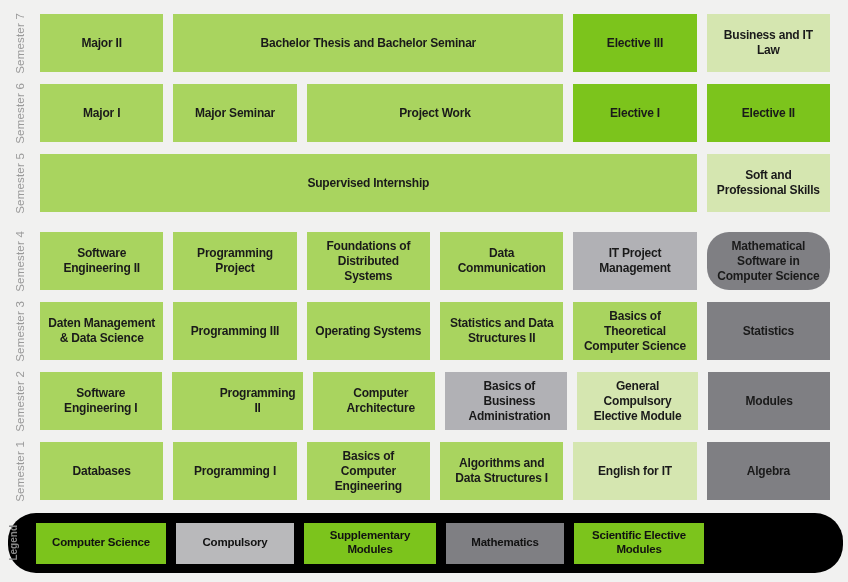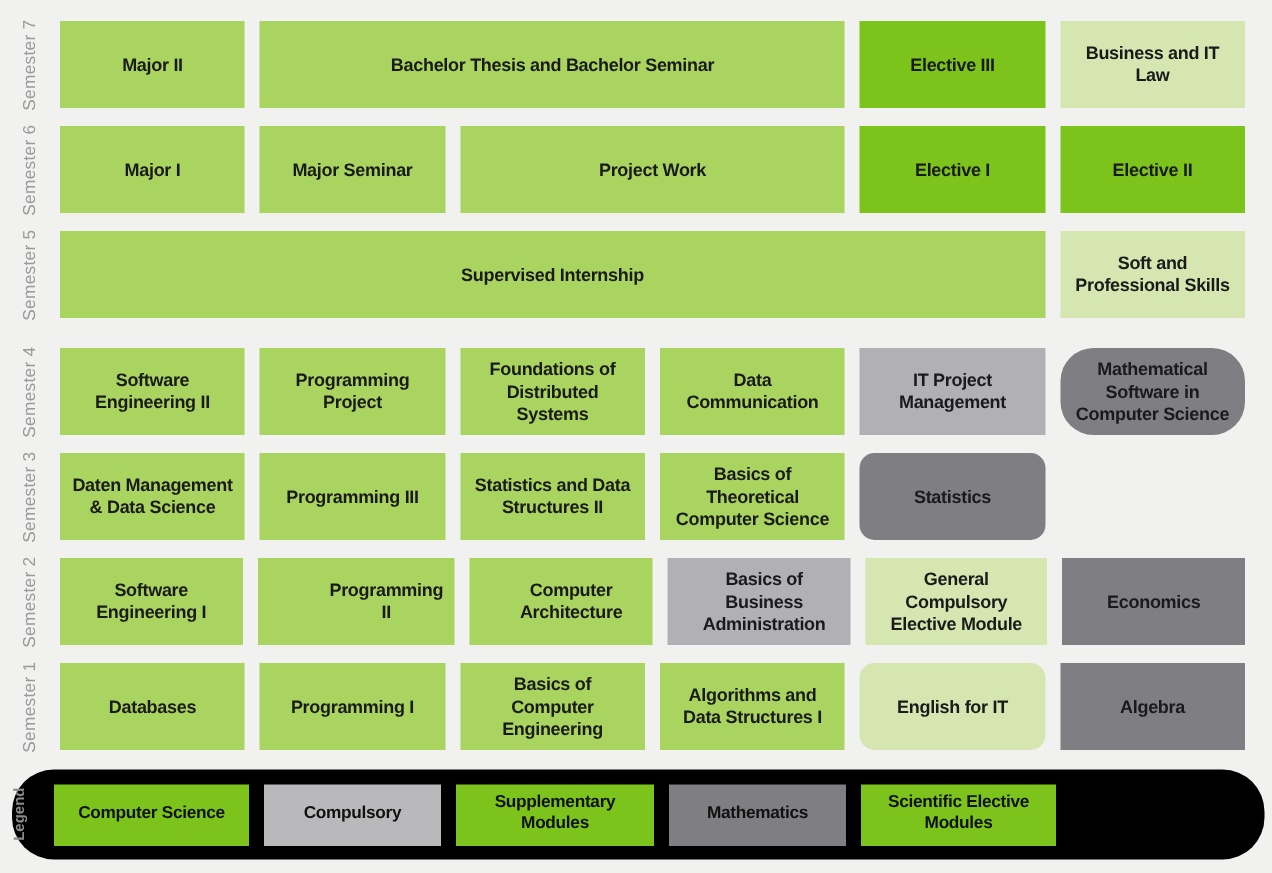--- a/index.html
+++ b/index.html
@@ -103,48 +103,49 @@
           <div class="module math" style="grid-column: span 1; border-radius: 22px;">Mathematical Software in Computer Science</div>
         </div>
       </div>
       <div class="sem-row">
         <div class="sem-label-cell">
           <div class="sem-label">Semester 3</div>
         </div>
         <div class="sem-grid">
           <div class="module cs" style="grid-column: span 1;">Daten Management &amp; Data Science</div>
           <div class="module cs" style="grid-column: span 1;">Programming III</div>
+          <div class="module cs" style="grid-column: span 1;">Operating Systems</div>
           <div class="module cs" style="grid-column: span 1;">Statistics and Data Structures II</div>
           <div class="module cs" style="grid-column: span 1;">Basics of Theoretical Computer Science</div>
-          <div class="module math" style="grid-column: span 1; border-radius: 10px;">Statistics</div>
+          <div class="module math" style="grid-column: span 1;">Statistics</div>
         </div>
       </div>
       <div class="sem-row">
         <div class="sem-label-cell">
           <div class="sem-label">Semester 2</div>
         </div>
         <div class="sem-grid">
           <div class="module cs" style="grid-column: span 1;">Software Engineering I</div>
           <div class="module cs" style="grid-column: span 1; padding-left: 48px;">Programming II</div>
           <div class="module cs" style="grid-column: span 1; padding-left: 21px;">Computer Architecture</div>
           <div class="module economics" style="grid-column: span 1; padding-left: 15px;">Basics of Business Administration</div>
           <div class="module supplementary" style="grid-column: span 1;">General Compulsory Elective Module</div>
-          <div class="module math" style="grid-column: span 1;">Economics</div>
+          <div class="module math" style="grid-column: span 1;">Modules</div>
         </div>
       </div>
       <div class="sem-row">
         <div class="sem-label-cell">
           <div class="sem-label">Semester 1</div>
         </div>
         <div class="sem-grid">
           <div class="module cs" style="grid-column: span 1;">Databases</div>
           <div class="module cs" style="grid-column: span 1;">Programming I</div>
           <div class="module cs" style="grid-column: span 1;">Basics of Computer Engineering</div>
           <div class="module cs" style="grid-column: span 1;">Algorithms and Data Structures I</div>
-          <div class="module supplementary" style="grid-column: span 1; border-radius: 10px;">English for IT</div>
+          <div class="module supplementary" style="grid-column: span 1;">English for IT</div>
           <div class="module math" style="grid-column: span 1;">Algebra</div>
         </div>
       </div>
     </div>
   <div class="legend-bar">
     <div class="legend-title">Legend</div>
     <div class="legend-items" id="legend-items">
         <div class="legend-item legend-green">Computer Science</div>
         <div class="legend-item legend-lightgray">Compulsory</div>
         <div class="legend-item legend-green">Supplementary Modules</div>

